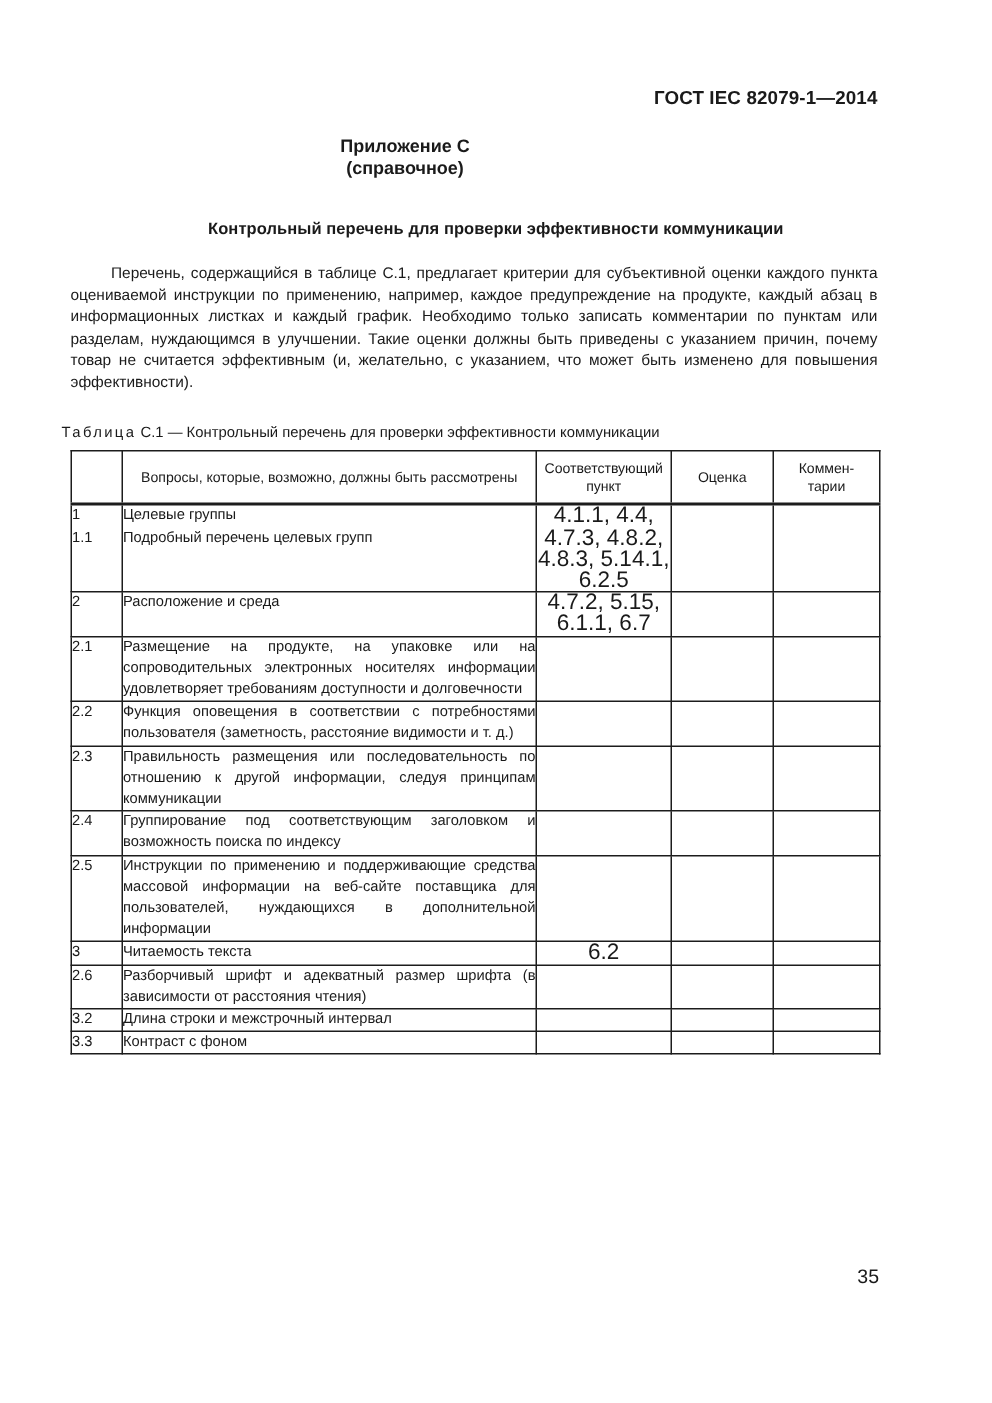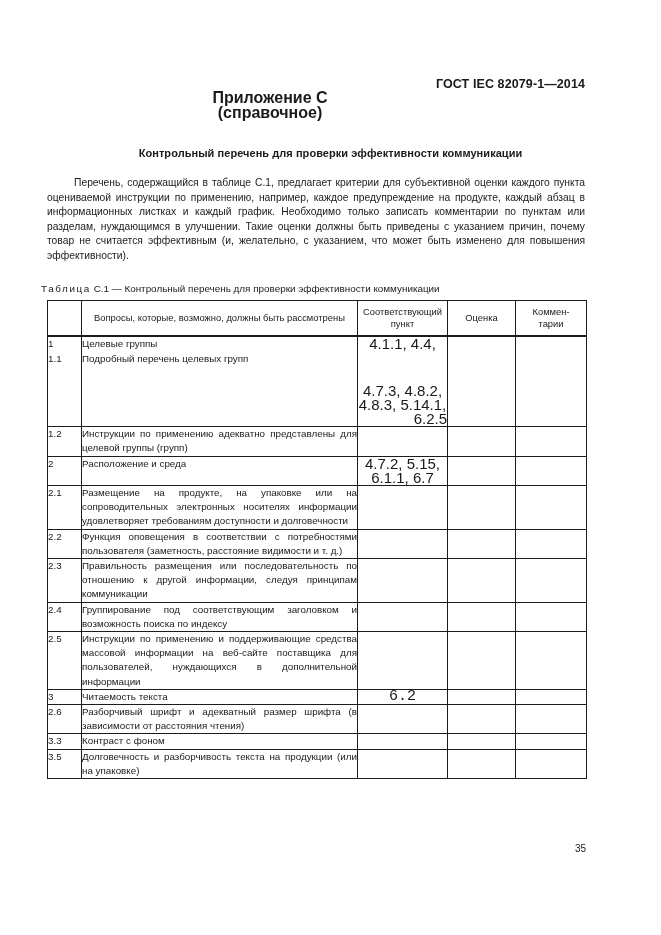--- a/index.html
+++ b/index.html
@@ -26,31 +26,30 @@
   
   .doc-header {
     position: absolute;
     top: 58px;
     left: 0;
     width: 585px;
     text-align: right;
     font-size: 12.5px;
     font-weight: bold;
     letter-spacing: 0.1px;
-    margin-top: 19px;
   }
 
   
   .annex-block {
     position: absolute;
     top: 90px;
     left: 0;
     width: 540px;
     text-align: center;
-    font-size: 16px;
+    font-size: 12px;
     font-weight: bold;
     line-height: 15px;
   }
   .annex-block .sub { font-weight: bold; }
 
   
   .section-title {
     position: absolute;
     top: 147px;
     left: 0;
@@ -157,21 +156,21 @@
   
   td.num .ln, td.txt .ln { display: block; }
 
   
   .page-num {
     position: absolute;
     top: 843px;
     left: 0;
     width: 586px;
     text-align: right;
-    font-size: 10px;
+    font-size: 13px;
   }
 </style>
 </head>
 <body>
 
 <div class="page">
 
   <div class="doc-header">ГОСТ IEC 82079-1—2014</div>
 
   <div class="annex-block">
@@ -217,35 +216,24 @@
             <td class="num">
               <span class="ln">1</span>
               <span class="ln">1.1</span>
             </td>
             <td class="txt plain">
               <span class="ln">Целевые группы</span>
               <span class="ln">Подробный перечень целевых групп</span>
             </td>
             <td class="ref">
               <span class="ln" style="display: block;">4.1.1, 4.4,</span>
-              <span class="ln" style="display: block; margin-top: 32px;">4.7.3, 4.8.2,</span>
+              <span class="ln" style="display: block;">4.7.3, 4.8.2,</span>
               <span class="ln" style="display: block;">4.8.3, 5.14.1,</span>
-              <span class="ln" style="display: block; text-align: right;">6.2.5</span>
-            </td>
-            <td class="ref blank"></td>
-            <td class="ref blank"></td>
-          </tr>
-          <tr>
-            <td class="num">
-              <span class="ln">1.2</span>
-            </td>
-            <td class="txt">
-              <span class="ln">Инструкции по применению адекватно представлены для целевой группы (групп)</span>
-            </td>
-            <td class="ref"></td>
+              <span class="ln" style="display: block;">6.2.5</span>
+            </td>
             <td class="ref blank"></td>
             <td class="ref blank"></td>
           </tr>
           <tr>
             <td class="num">
               <span class="ln">2</span>
             </td>
             <td class="txt">
               <span class="ln">Расположение и среда</span>
             </td>
@@ -312,53 +300,53 @@
             <td class="ref blank"></td>
           </tr>
           <tr>
             <td class="num">
               <span class="ln">3</span>
             </td>
             <td class="txt">
               <span class="ln">Читаемость текста</span>
             </td>
             <td class="ref">
-              <span class="ln" style="display: block; font-family: Liberation Mono, monospace;">6.2</span>
+              <span class="ln" style="display: block;">6.2</span>
             </td>
             <td class="ref blank"></td>
             <td class="ref blank"></td>
           </tr>
           <tr>
             <td class="num">
               <span class="ln">2.6</span>
             </td>
             <td class="txt">
               <span class="ln">Разборчивый шрифт и адекватный размер шрифта (в зависимости от расстояния чтения)</span>
             </td>
             <td class="ref"></td>
             <td class="ref blank"></td>
             <td class="ref blank"></td>
           </tr>
           <tr>
             <td class="num">
+              <span class="ln">3.2</span>
+            </td>
+            <td class="txt">
+              <span class="ln">Длина строки и межстрочный интервал</span>
+            </td>
+            <td class="ref"></td>
+            <td class="ref blank"></td>
+            <td class="ref blank"></td>
+          </tr>
+          <tr>
+            <td class="num">
               <span class="ln">3.3</span>
             </td>
             <td class="txt">
               <span class="ln">Контраст с фоном</span>
-            </td>
-            <td class="ref"></td>
-            <td class="ref blank"></td>
-            <td class="ref blank"></td>
-          </tr>
-          <tr>
-            <td class="num">
-              <span class="ln">3.5</span>
-            </td>
-            <td class="txt">
-              <span class="ln">Долговечность и разборчивость текста на продукции (или на упаковке)</span>
             </td>
             <td class="ref"></td>
             <td class="ref blank"></td>
             <td class="ref blank"></td>
           </tr>
         </tbody>
     </table>
   </div>
 
   <div class="page-num">35</div>

